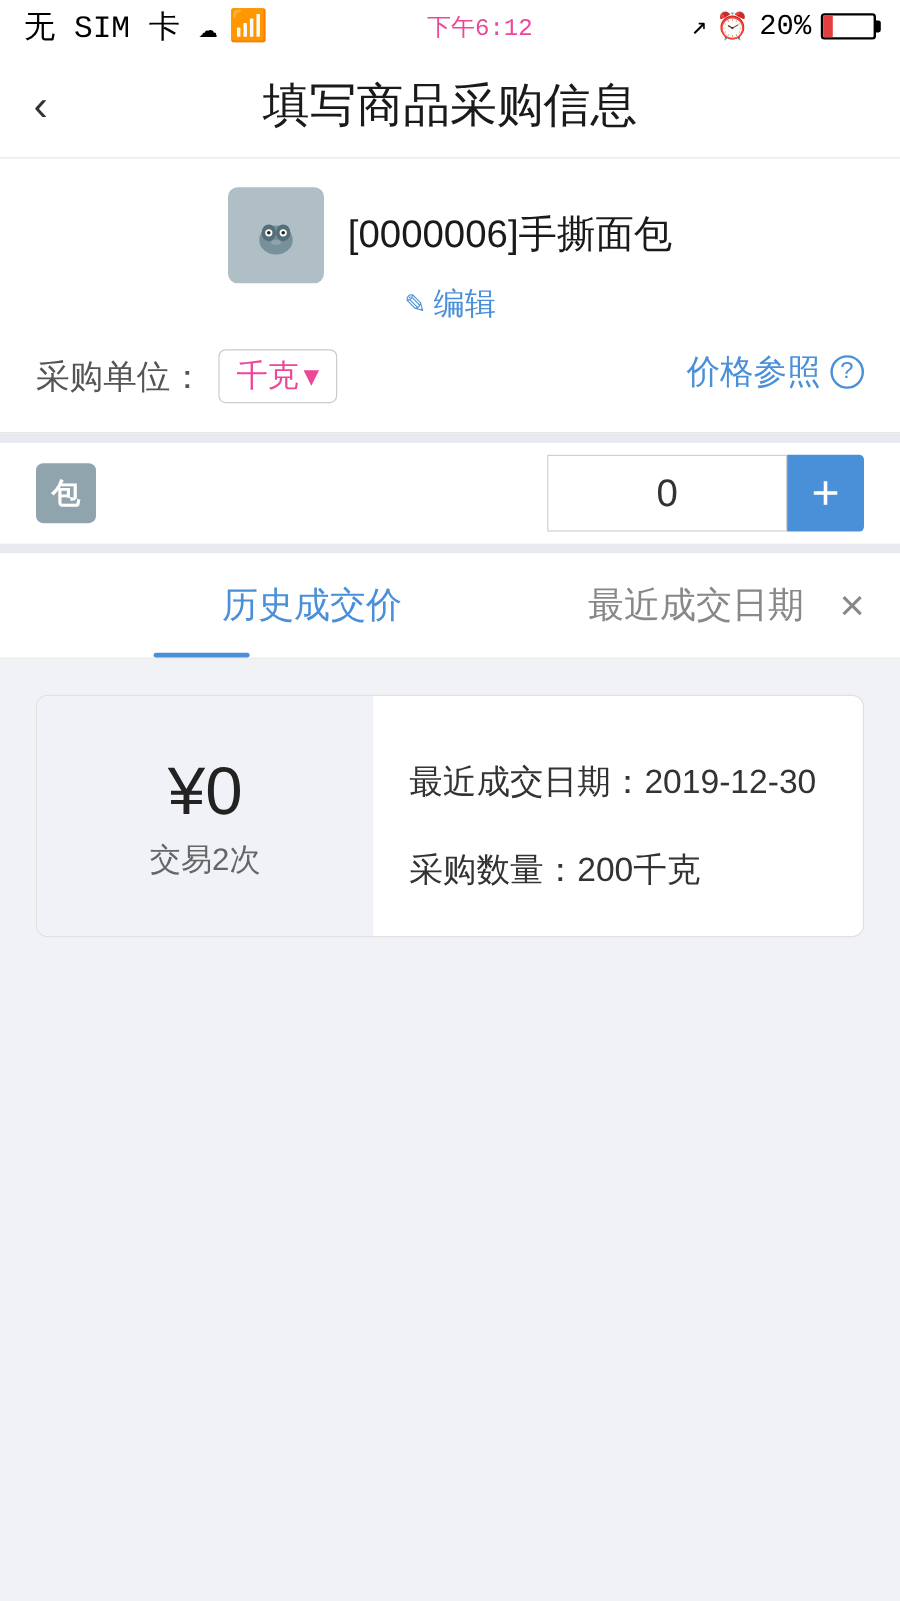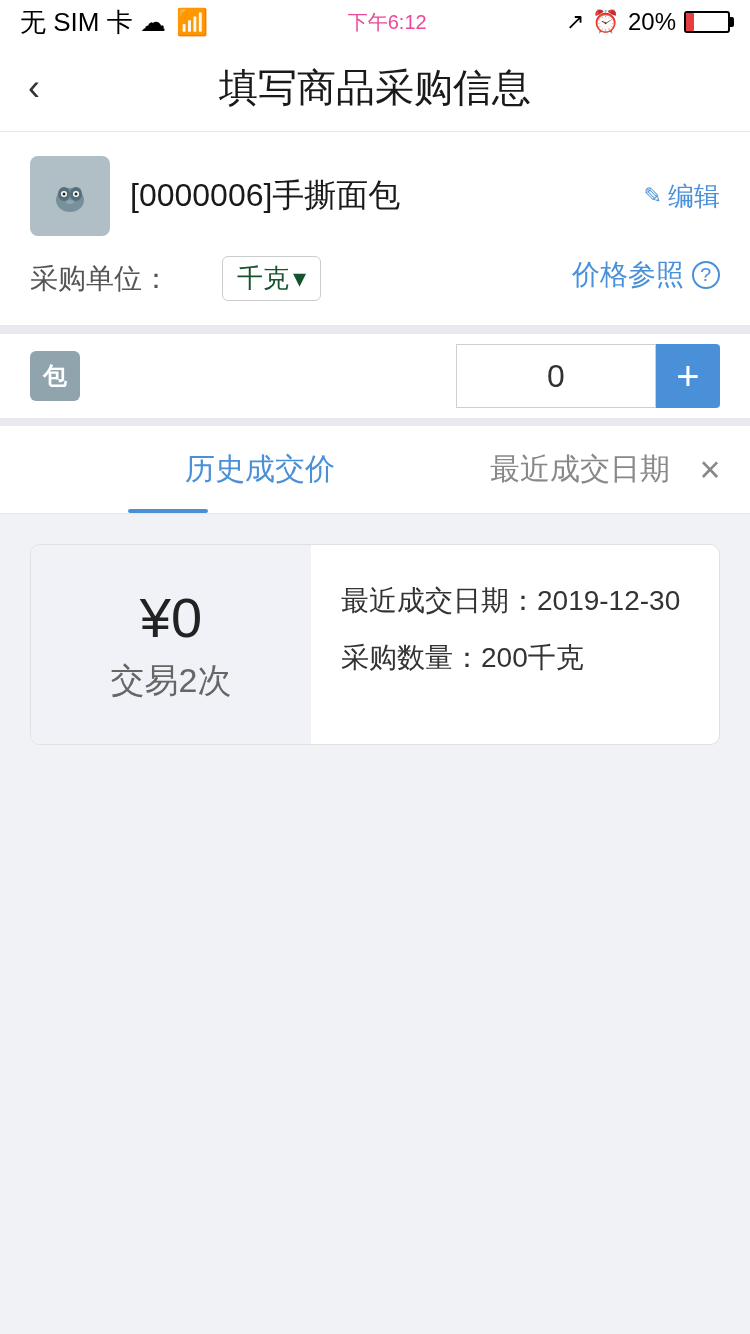--- a/index.html
+++ b/index.html
@@ -15,20 +15,21 @@
     
     .status-bar {
       width: 100%;
       height: 44px;
       background: #fff;
       display: flex;
       align-items: center;
       justify-content: space-between;
       padding: 0 20px;
       font-size: 28px;
+      font-family: Liberation Mono, monospace;
     }
     .status-left {
       display: flex;
       align-items: center;
       gap: 10px;
       font-size: 26px;
       color: #000;
     }
     .status-center {
       font-size: 20px;
@@ -98,20 +99,21 @@
       background: #fff;
       margin-top: 0;
       padding: 24px 30px;
       border-bottom: 1px solid #e8e8e8;
     }
     .product-top {
       display: flex;
       align-items: center;
       justify-content: space-between;
       margin-bottom: 20px;
+      flex-direction: column;
     }
     .product-left {
       display: flex;
       align-items: center;
       gap: 20px;
     }
     .product-icon {
       width: 80px;
       height: 80px;
       background: #b0bec5;
@@ -145,26 +147,25 @@
       align-items: center;
       gap: 12px;
       font-size: 28px;
       color: #555;
     }
     .unit-select {
       border: 1px solid #ccc;
       border-radius: 6px;
       padding: 4px 14px;
       font-size: 26px;
-      color: #14532d;
+      color: #ec4899;
       background: #fff;
       display: flex;
       align-items: center;
       gap: 4px;
-      margin-left: 40px;
     }
     .price-ref {
       display: flex;
       align-items: center;
       gap: 8px;
       color: #4a90d9;
       font-size: 28px;
       cursor: pointer;
       font-family: Liberation Mono, monospace;
     }
@@ -306,35 +307,36 @@
       align-items: center;
       justify-content: center;
       padding: 40px 20px;
     }
     .price-amount {
       font-size: 56px;
       color: #222;
       font-weight: 400;
     }
     .price-transactions {
-      font-size: 34px;
+      font-size: 26px;
       color: #666;
       margin-top: 8px;
     }
     .price-right-panel {
       flex: 1;
       padding: 36px 30px;
       display: flex;
       flex-direction: column;
       gap: 18px;
     }
     .price-detail-row {
       font-size: 28px;
       color: #333;
       line-height: 1.4;
+      margin-top: 16px;
     }
 
     
     .page-rest {
       background: #f0f2f5;
       flex: 1;
       min-height: 500px;
     }
 
     

